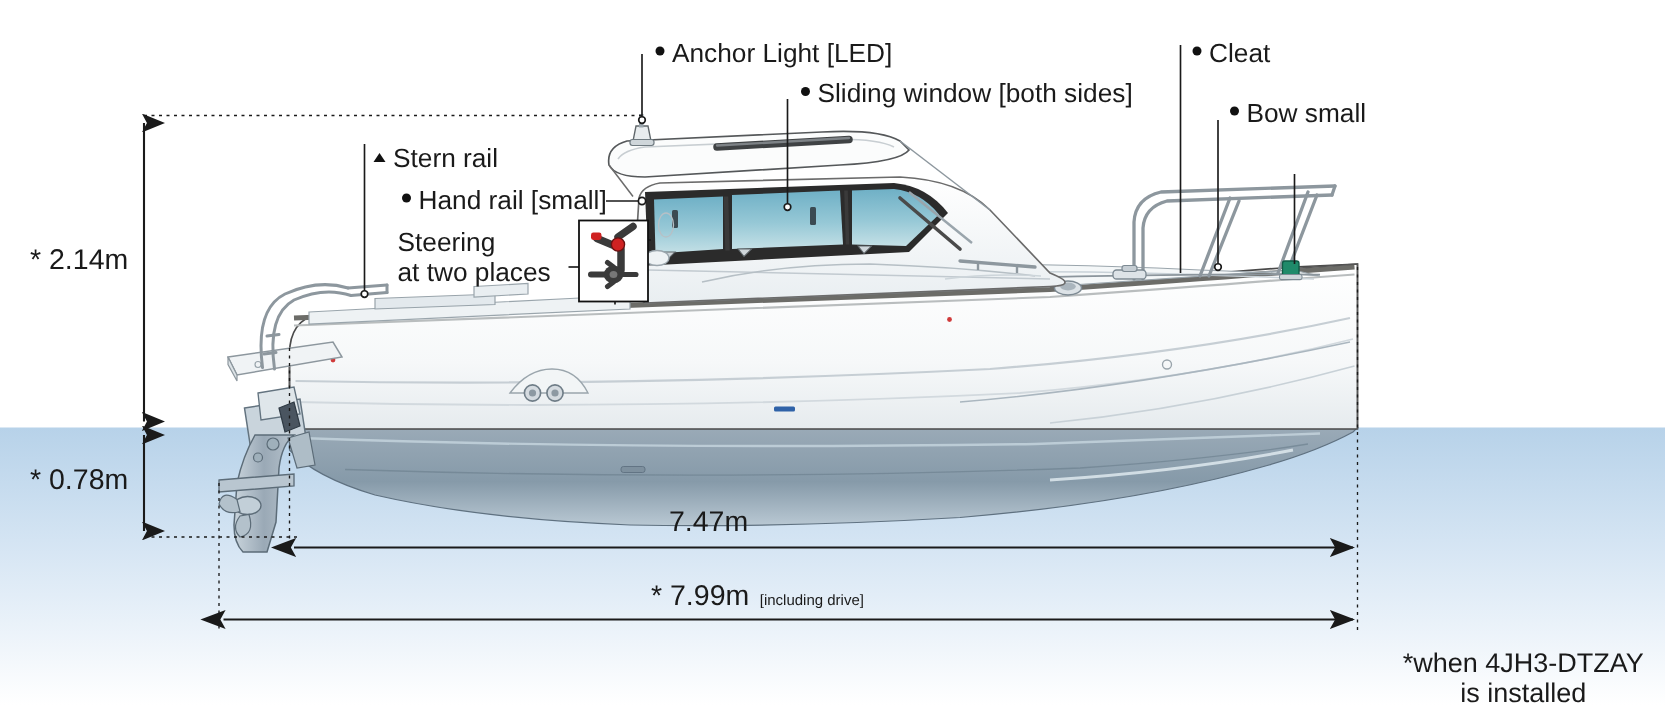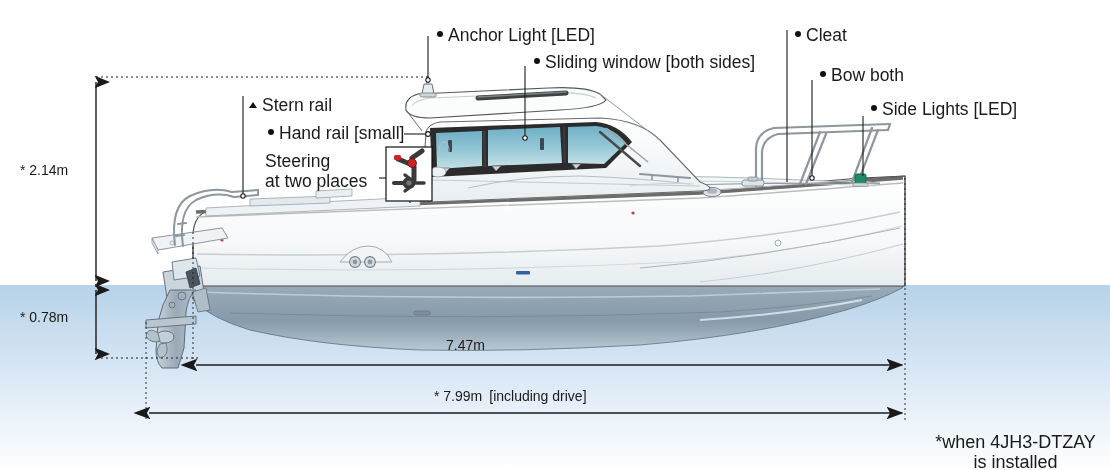--- a/index.html
+++ b/index.html
@@ -16,22 +16,22 @@
   }
   #stage svg { position: absolute; left: 0; top: 0; }
   .lbl {
     position: absolute;
     color: #1a1a1a;
     white-space: nowrap;
     font-family: "Liberation Sans", sans-serif;
     line-height: 1.12;
   }
   .lbl-callout { font-size: 17.5px; }
-  .lbl-dim     { font-size: 14px; }
-  .lbl-small   { font-size: 14px; }
+  .lbl-dim     { font-size: 19px; }
+  .lbl-small   { font-size: 10px; }
   .lbl-note    { font-size: 16px; }
   .lbl-foot    { font-size: 18px; text-align: center; }
   .bullet-dot {
     display: inline-block;
     width: 6px; height: 6px;
     border-radius: 50%;
     background: #111;
     vertical-align: 0.22em;
     margin-right: 5px;
   }
@@ -337,26 +337,23 @@
 
   <div class="lbl lbl-callout" style="left:534px; top:53px;">
     <span class="bullet-dot"></span><span>Sliding window [both sides]</span>
   </div>
 
   <div class="lbl lbl-callout" style="left:795px; top:26px;">
     <span class="bullet-dot"></span><span>Cleat</span>
   </div>
 
   <div class="lbl lbl-callout" style="left:820px; top:66px;">
-    <span class="bullet-dot"></span><span>Bow both</span>
-  </div>
-
-  <div class="lbl lbl-callout" style="left:871px; top:100px;">
-    <span class="bullet-dot"></span><span>Side Lights [LED]</span>
-  </div>
+    <span class="bullet-dot"></span><span>Bow small</span>
+  </div>
+
 
   <div class="lbl lbl-callout" style="left:249px; top:96px;">
     <span class="bullet-tri"></span><span>Stern rail</span>
   </div>
 
   <div class="lbl lbl-callout" style="left:268px; top:124px;">
     <span class="bullet-dot"></span><span>Hand rail [small]</span>
   </div>
 
   <div class="lbl lbl-callout" style="left:265px; top:152px;">

